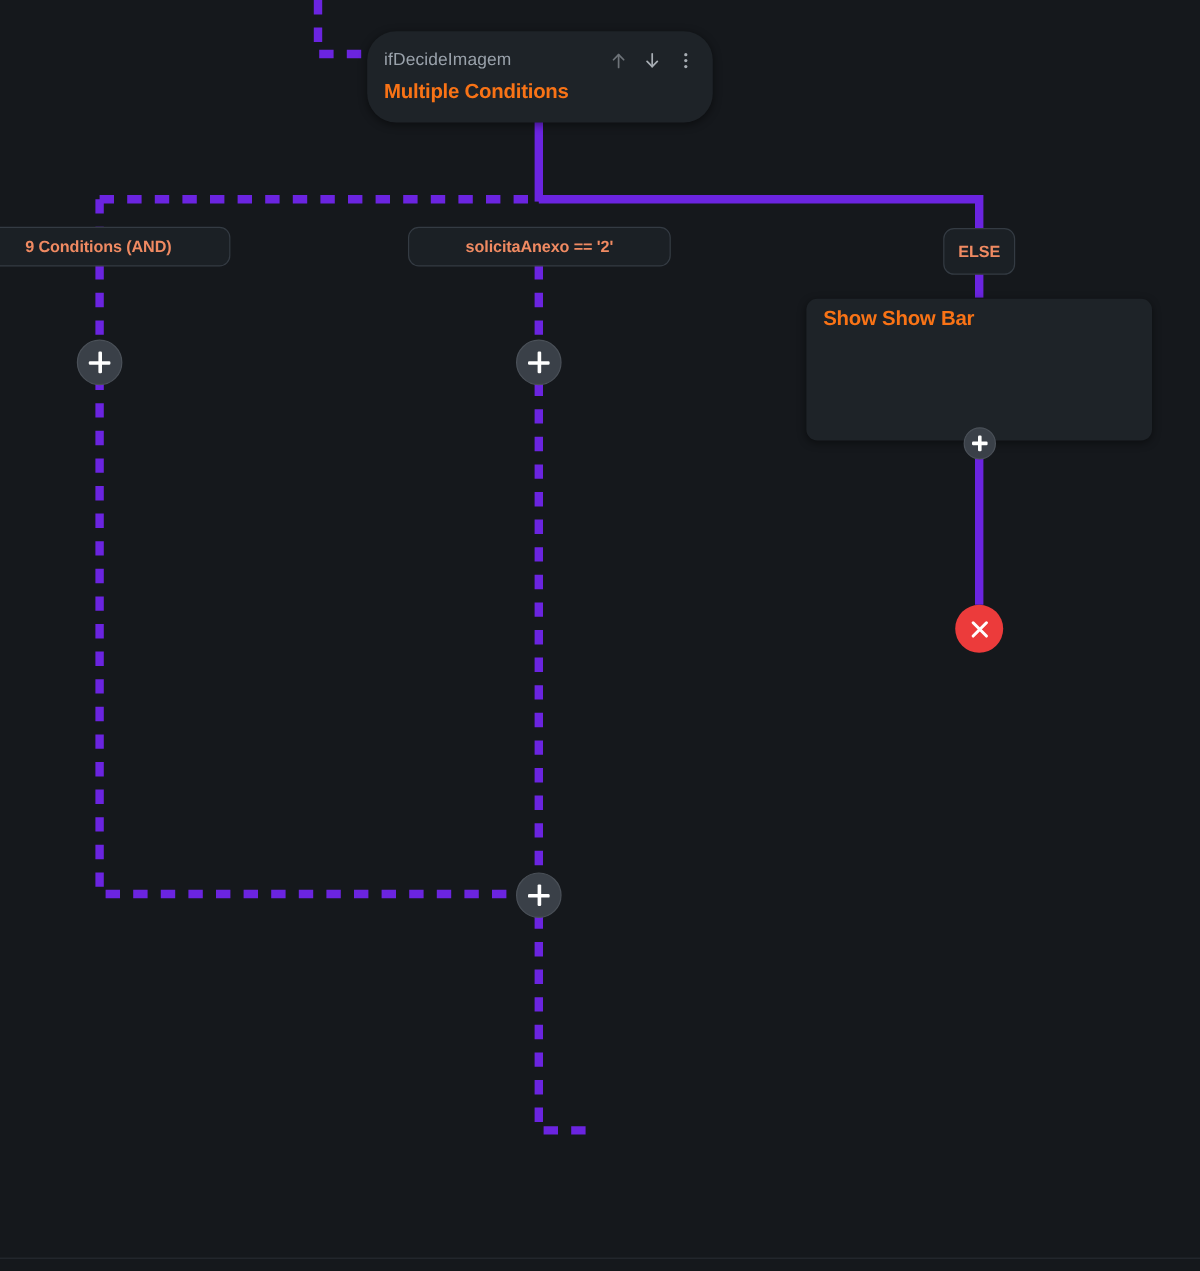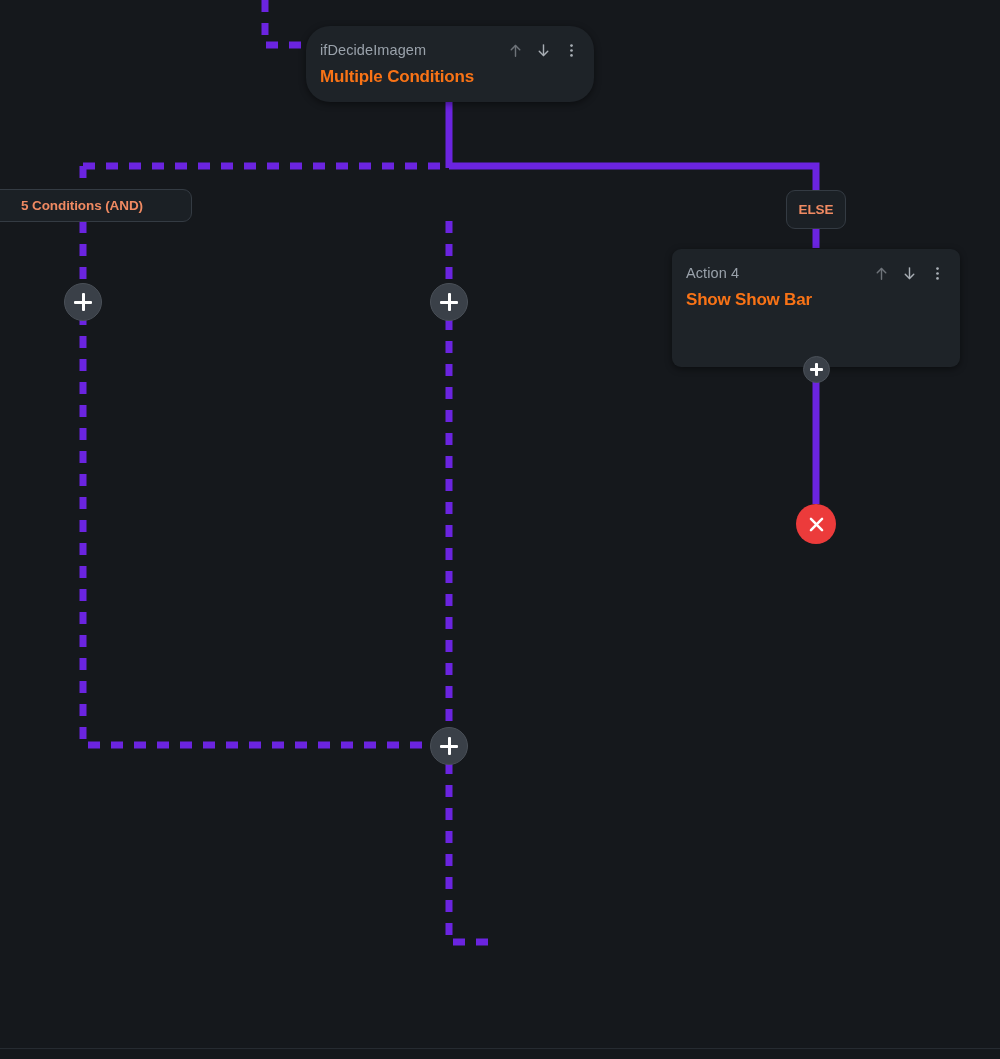--- a/index.html
+++ b/index.html
@@ -182,55 +182,40 @@
           <circle cx="12" cy="5" r="1.9"></circle>
             <circle cx="12" cy="12" r="1.9"></circle>
             <circle cx="12" cy="19" r="1.9"></circle>
         </svg>
       </span>
     </div>
     <div class="node-title">Multiple Conditions</div>
   </div>
 
   <div class="pill" style="left:-24px; top:189px; width:216px; height:33px; justify-content:flex-start; padding-left:44px;">
-    <span>5 Conditions (AND)</span>
-  </div>
-
+    <span>9 Conditions (AND)</span>
+  </div>
+
+  <div class="pill" style="left:340px; top:189px; width:219px; height:33px;">
+    <span>solicitaAnexo == '2'</span>
+  </div>
 
   <div class="pill" style="left:786px; top:190px; width:60px; height:39px;">
     <span>ELSE</span>
   </div>
 
   <div class="plus-btn plus-lg" style="left:64px; top:283px;"></div>
 
   <div class="plus-btn plus-lg" style="left:430px; top:283px;"></div>
 
   <div class="plus-btn plus-lg" style="left:430px; top:727px;"></div>
 
   <div class="plus-btn plus-sm" style="left:803px; top:356px;"></div>
 
   <div class="node-card" style="left:672px; top:249px; width:288px; height:118px;">
-    <div class="node-head">
-      <span class="node-subtitle">Action 4</span>
-      <span class="node-icons">
-        <svg class="ic dim" viewBox="0 0 24 24" fill="none" stroke="#cfd5dc" stroke-width="2" stroke-linecap="round" stroke-linejoin="round">
-          <line x1="12" y1="20" x2="12" y2="5"></line>
-            <polyline points="6,11 12,5 18,11"></polyline>
-        </svg>
-        <svg class="ic bright" viewBox="0 0 24 24" fill="none" stroke="#cfd5dc" stroke-width="2" stroke-linecap="round" stroke-linejoin="round">
-          <line x1="12" y1="4" x2="12" y2="19"></line>
-            <polyline points="6,13 12,19 18,13"></polyline>
-        </svg>
-        <svg class="ic bright" viewBox="0 0 24 24" fill="#cfd5dc">
-          <circle cx="12" cy="5" r="1.9"></circle>
-            <circle cx="12" cy="12" r="1.9"></circle>
-            <circle cx="12" cy="19" r="1.9"></circle>
-        </svg>
-      </span>
-    </div>
     <div class="node-title">Show Show Bar</div>
   </div>
 
   <div class="end-btn" style="left:796px; top:504px;">
     <svg viewBox="0 0 24 24" fill="none" stroke="#ffffff" stroke-width="3.2" stroke-linecap="round">
       <line x1="5" y1="5" x2="19" y2="19"></line>
         <line x1="19" y1="5" x2="5" y2="19"></line>
     </svg>
   </div>
 

